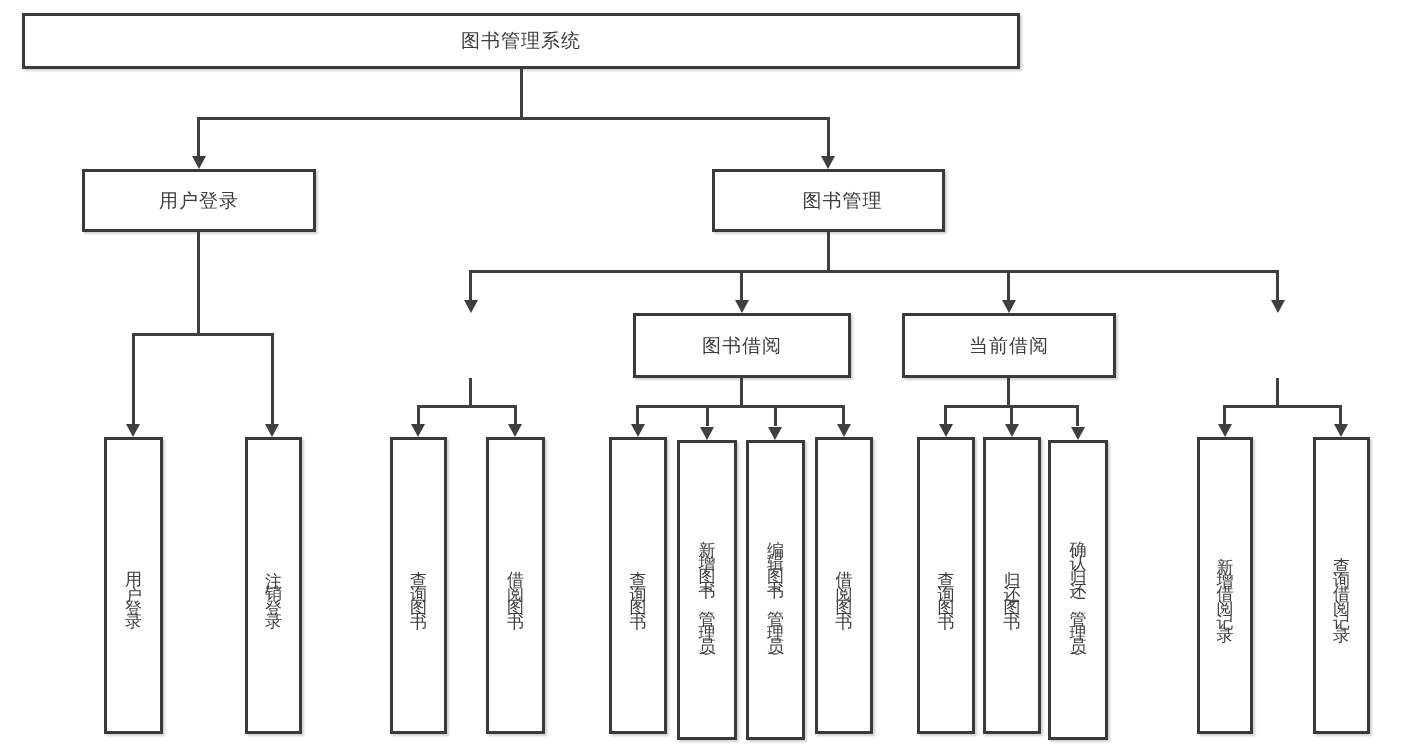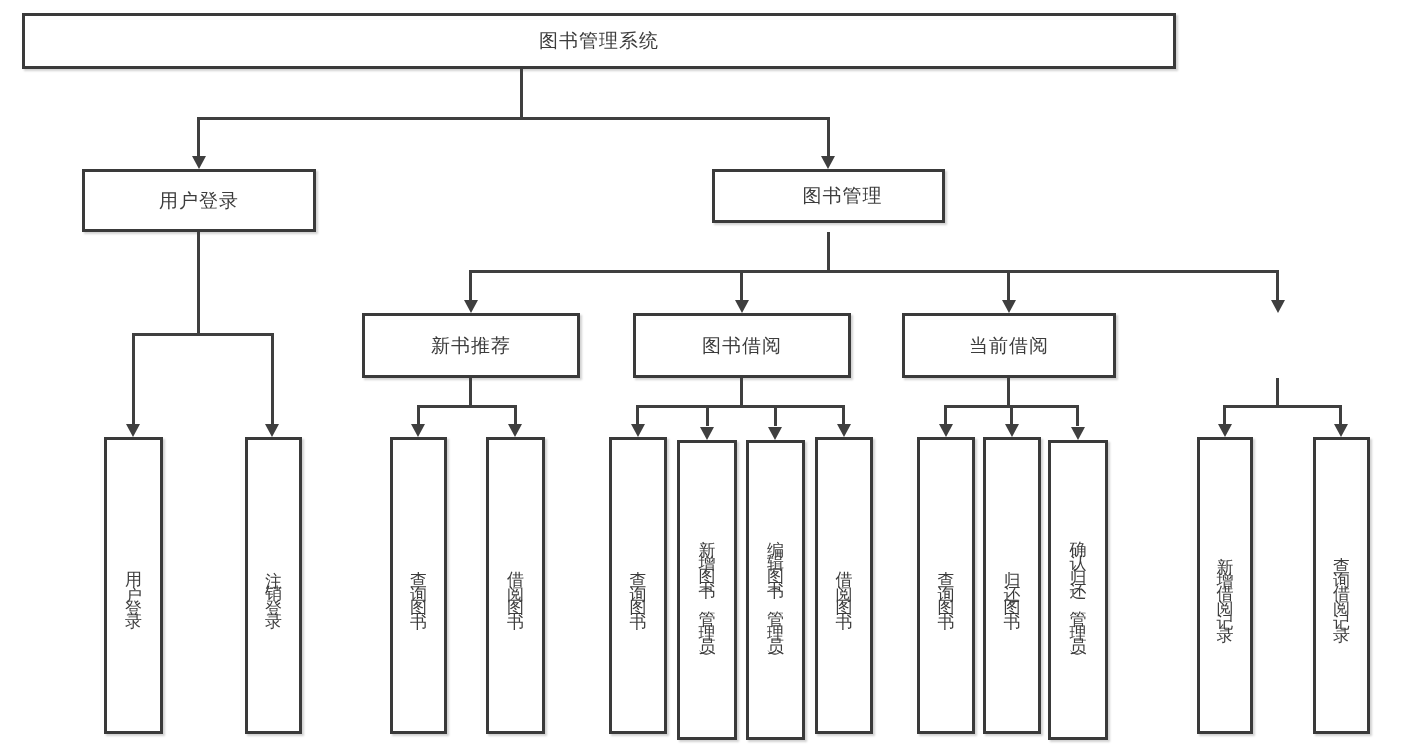--- a/index.html
+++ b/index.html
@@ -48,35 +48,35 @@
     white-space:nowrap;
     z-index:10;
     letter-spacing:0.5px;
   }
 </style>
 </head>
 <body>
 
 <div id="stage">
 
-  <div class="nbox" style="left:22px;top:13px;width:1154px;height:56px;">
+  <div class="nbox" style="left:22px;top:13px;width:998px;height:56px;">
     <span class="hlabel">图书管理系统</span>
   </div>
 
   <div class="vl" style="left:520px;top:69px;height:48px;"></div>
   <div class="hl" style="left:197px;top:117px;width:633px;"></div>
   <div class="vl" style="left:197px;top:117px;height:42px;"></div>
   <div class="arr" style="left:192px;top:156px;"></div>
   <div class="vl" style="left:827px;top:117px;height:42px;"></div>
   <div class="arr" style="left:821px;top:156px;"></div>
 
   <div class="nbox" style="left:82px;top:169px;width:234px;height:63px;">
     <span class="hlabel">用户登录</span>
   </div>
-  <div class="nbox" style="left:712px;top:169px;width:233px;height:54px;padding-left:28px;">
+  <div class="nbox" style="left:712px;top:169px;width:233px;height:63px;padding-left:28px;">
     <span class="hlabel">图书管理</span>
   </div>
 
   <div class="vl" style="left:197px;top:232px;height:103px;"></div>
   <div class="hl" style="left:132px;top:333px;width:142px;"></div>
   <div class="vl" style="left:132px;top:333px;height:93px;"></div>
   <div class="arr" style="left:126px;top:424px;"></div>
   <div class="vl" style="left:271px;top:333px;height:93px;"></div>
   <div class="arr" style="left:265px;top:424px;"></div>
 
@@ -84,23 +84,20 @@
   <div class="hl" style="left:469px;top:270px;width:810px;"></div>
   <div class="vl" style="left:469px;top:270px;height:32px;"></div>
   <div class="arr" style="left:464px;top:300px;"></div>
   <div class="vl" style="left:740px;top:270px;height:32px;"></div>
   <div class="arr" style="left:735px;top:300px;"></div>
   <div class="vl" style="left:1007px;top:270px;height:32px;"></div>
   <div class="arr" style="left:1002px;top:300px;"></div>
   <div class="vl" style="left:1276px;top:270px;height:32px;"></div>
   <div class="arr" style="left:1271px;top:300px;"></div>
 
-  <div class="nbox" style="left:362px;top:313px;width:218px;height:65px;">
-    <span class="hlabel">新书推荐</span>
-  </div>
   <div class="nbox" style="left:902px;top:313px;width:214px;height:65px;">
     <span class="hlabel">当前借阅</span>
   </div>
   <div class="nbox" style="left:633px;top:313px;width:218px;height:65px;">
     <span class="hlabel">图书借阅</span>
   </div>
 
   <div class="vl" style="left:469px;top:378px;height:29px;"></div>
   <div class="hl" style="left:417px;top:405px;width:100px;"></div>
   <div class="vl" style="left:417px;top:405px;height:21px;"></div>

